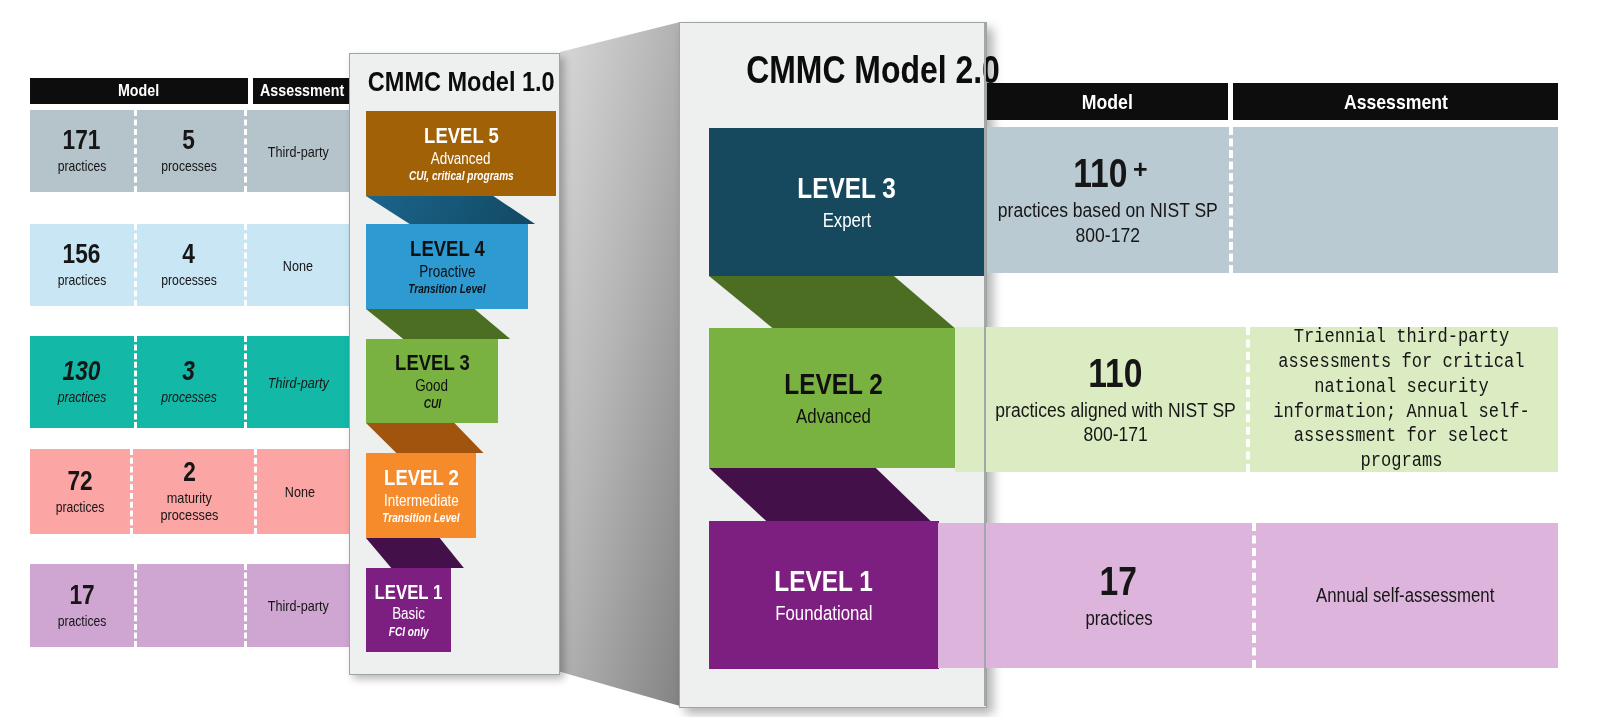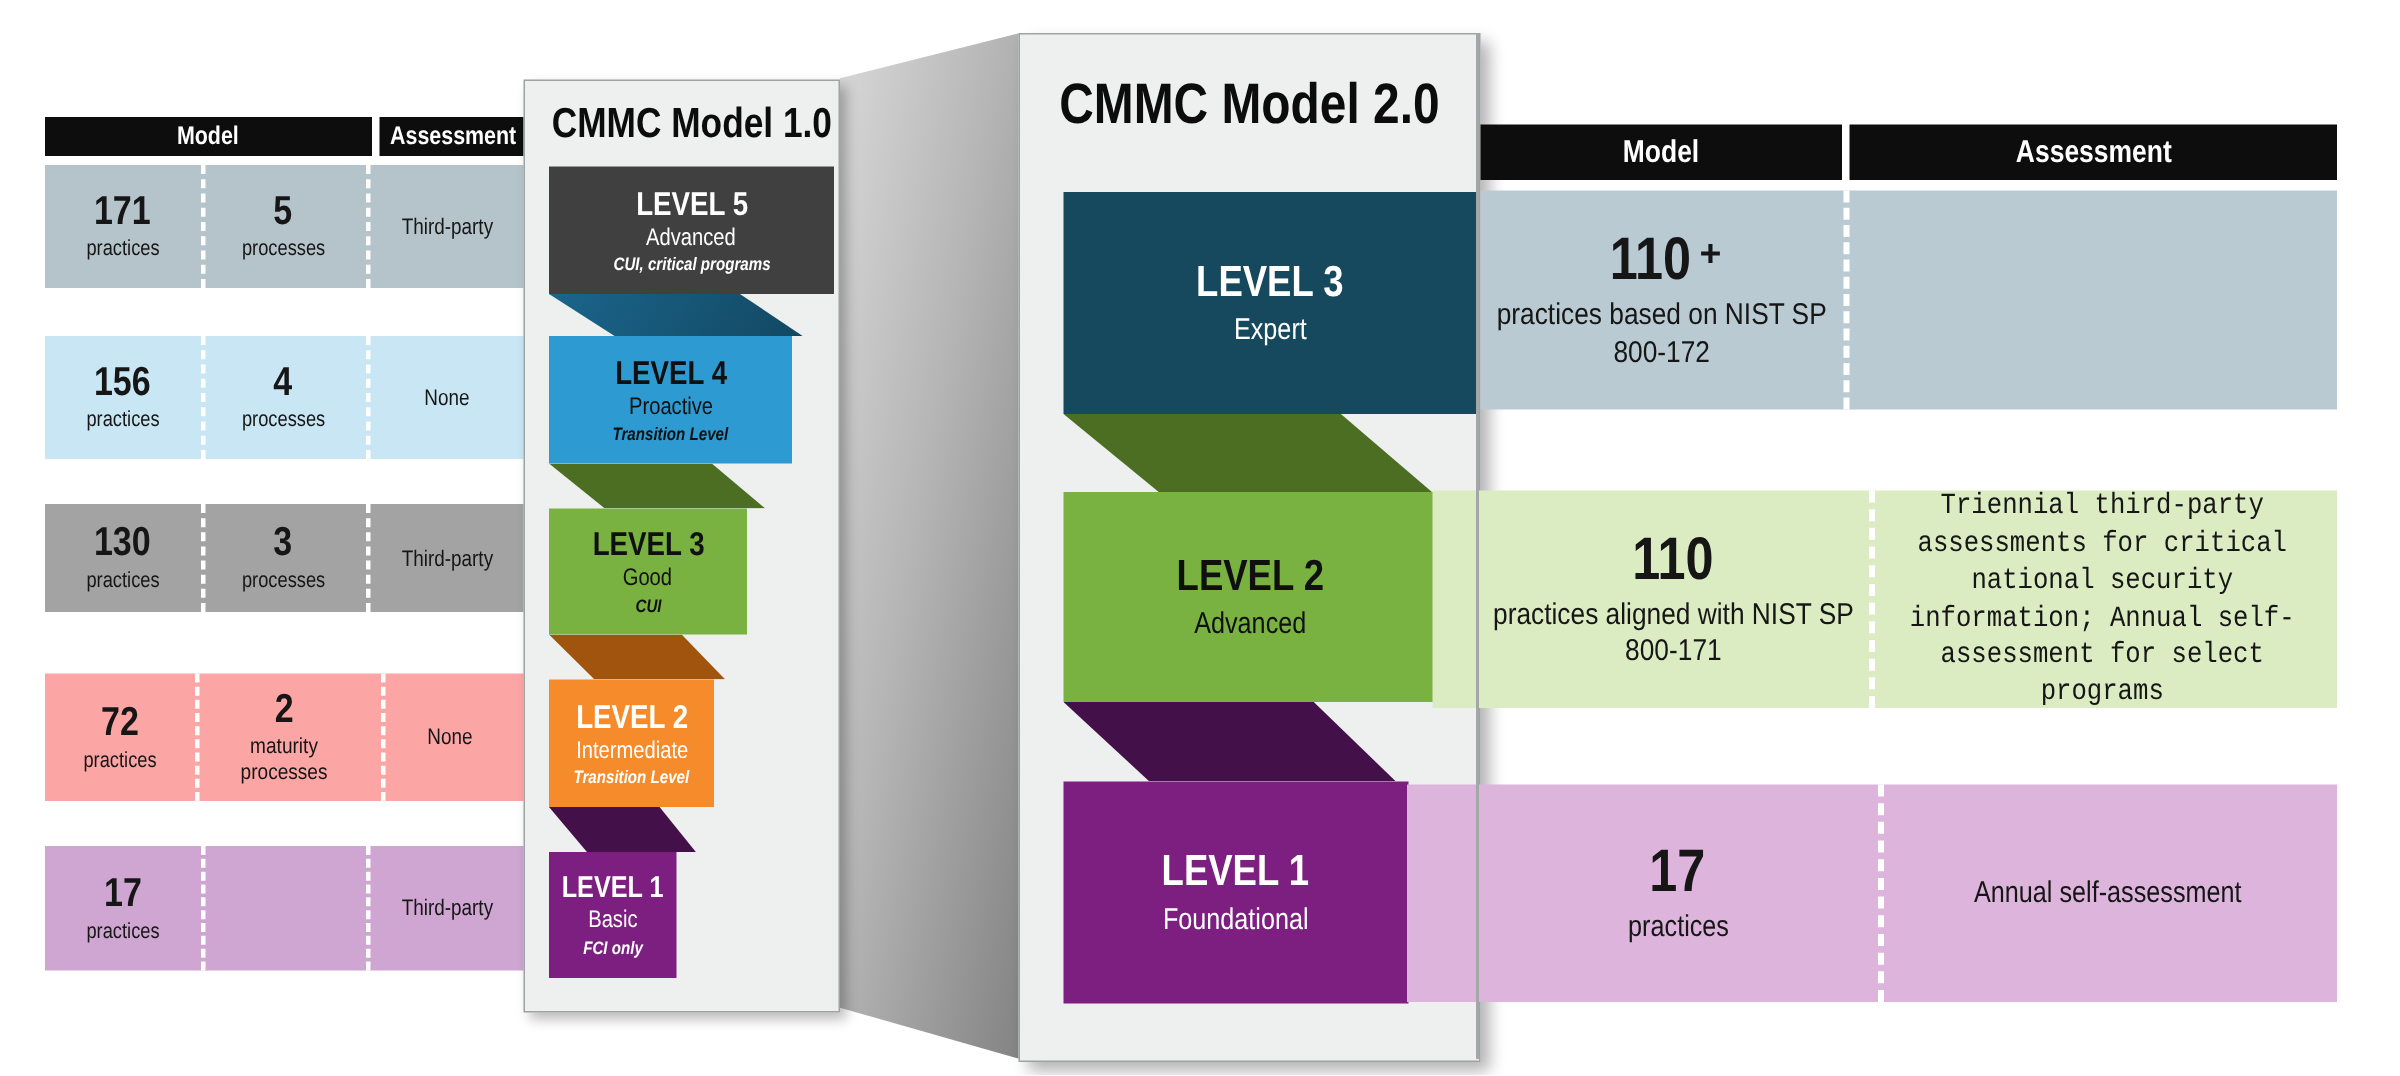--- a/index.html
+++ b/index.html
@@ -33,21 +33,21 @@
   .detail-r { font-size:20px; line-height:1.22; margin-top:5px; }
   .assess-r { font-size:20px; line-height:1.28; }
 
   
   .panel {
     background:#eef0ef; border:1px solid #9ea3a3;
     box-shadow:4px 4px 8px rgba(0,0,0,0.28);
   }
   .ptitle { position:absolute; left:0; width:100%; text-align:center; font-weight:700; color:#0c0c0c; }
   .t1 { font-size:28px; }
-  .t2 { font-size:38px; }
+  .t2 { font-size:38px;padding-left:40px; }
 
   
   .lvl { position:absolute; display:flex; flex-direction:column; align-items:center; justify-content:center; text-align:center; line-height:1.1; }
   .tx-light { color:#ffffff; }
   .tx-dark  { color:#101010; }
   .lvl-name-1 { font-size:22px; font-weight:700; }
   .lvl-sub-1  { font-size:16px; margin-top:2px; }
   .lvl-note-1 { font-size:12px; font-style:italic; font-weight:600; margin-top:3px; }
   .lvl-name-2 { font-size:29px; font-weight:700; }
   .lvl-sub-2  { font-size:20px; margin-top:4px; }
@@ -97,21 +97,21 @@
       <div class="vdash" style="left:0;"></div>
       <span class="bignum-l"><span class="cx">4</span></span>
       <span class="lbl-l"><span class="cx">processes</span></span>
     </div>
     <div class="tcell" style="width:108px;">
       <div class="vdash" style="left:0;"></div>
       <span class="assess-l"><span class="cx">None</span></span>
     </div>
   </div>
 
-  <div class="abs trow" style="left:30px; top:336px; width:322px; height:72px; background:#a3a3a3;">
+  <div class="abs trow" style="left:30px; top:336px; width:322px; height:92px; background:#14b8a6;font-style:italic;">
     <div class="tcell" style="width:104px;">
       <span class="bignum-l"><span class="cx">130</span></span>
       <span class="lbl-l"><span class="cx">practices</span></span>
     </div>
     <div class="tcell" style="width:110px;">
       <div class="vdash" style="left:0;"></div>
       <span class="bignum-l"><span class="cx">3</span></span>
       <span class="lbl-l"><span class="cx">processes</span></span>
     </div>
     <div class="tcell" style="width:108px;">
@@ -152,21 +152,21 @@
     </div>
   </div>
 
   <div class="wedge"></div>
 
   <div class="abs panel" style="left:349px; top:53px; width:209px; height:620px; z-index:2;">
     <div class="ptitle t1" style="top:12px;">
       <span class="cx">CMMC Model 1.0</span>
     </div>
 
-    <div class="lvl tx-light" style="left:16px; top:57px; width:190px; height:85px; background:#404040;">
+    <div class="lvl tx-light" style="left:16px; top:57px; width:190px; height:85px; background:#a16207;">
       <span class="lvl-name-1"><span class="cx">LEVEL 5</span></span>
       <span class="lvl-sub-1"><span class="cx">Advanced</span></span>
       <span class="lvl-note-1"><span class="cx">CUI, critical programs</span></span>
     </div>
     <div class="fold" style="left:16px; top:142px; width:190px; height:28px; background:linear-gradient(120deg,#1B658C,#11455D);"></div>
 
     <div class="lvl tx-dark" style="left:16px; top:170px; width:162px; height:85px; background:#2D9AD2;">
       <span class="lvl-name-1"><span class="cx">LEVEL 4</span></span>
       <span class="lvl-sub-1"><span class="cx">Proactive</span></span>
       <span class="lvl-note-1"><span class="cx">Transition Level</span></span>

